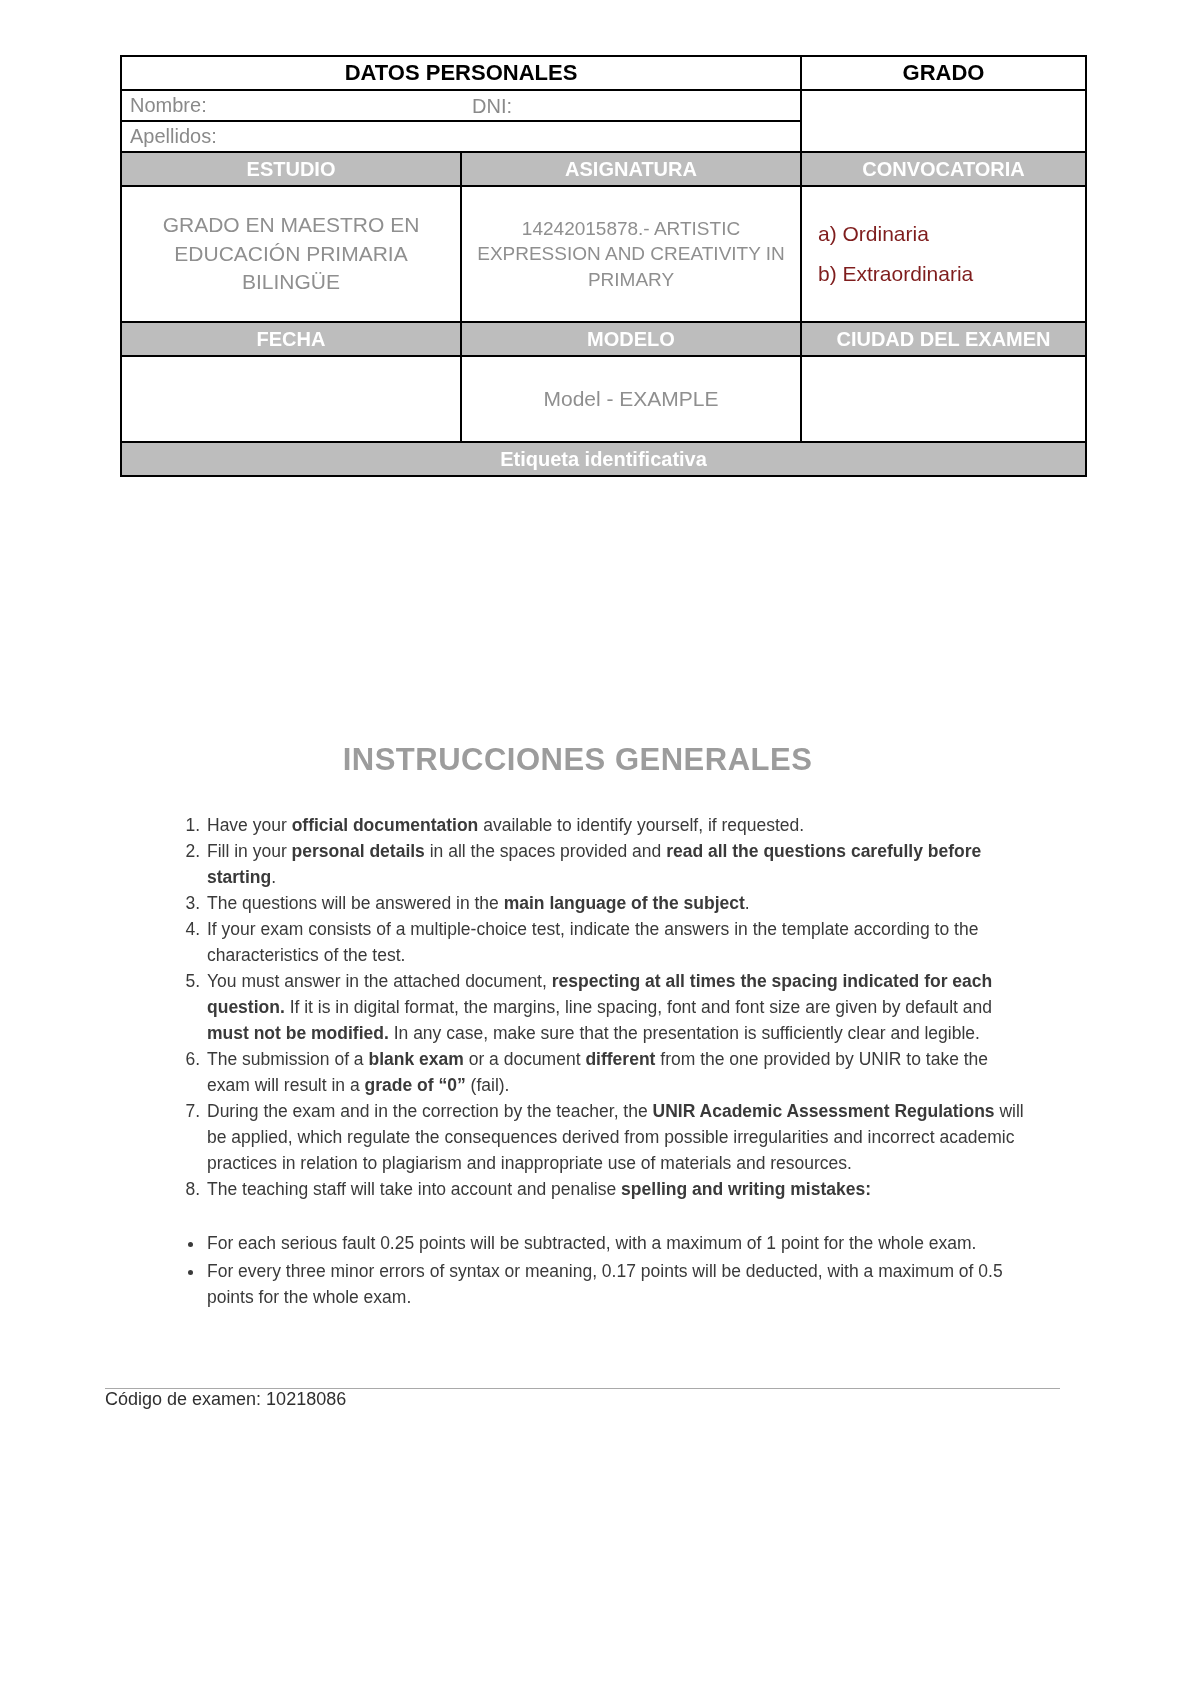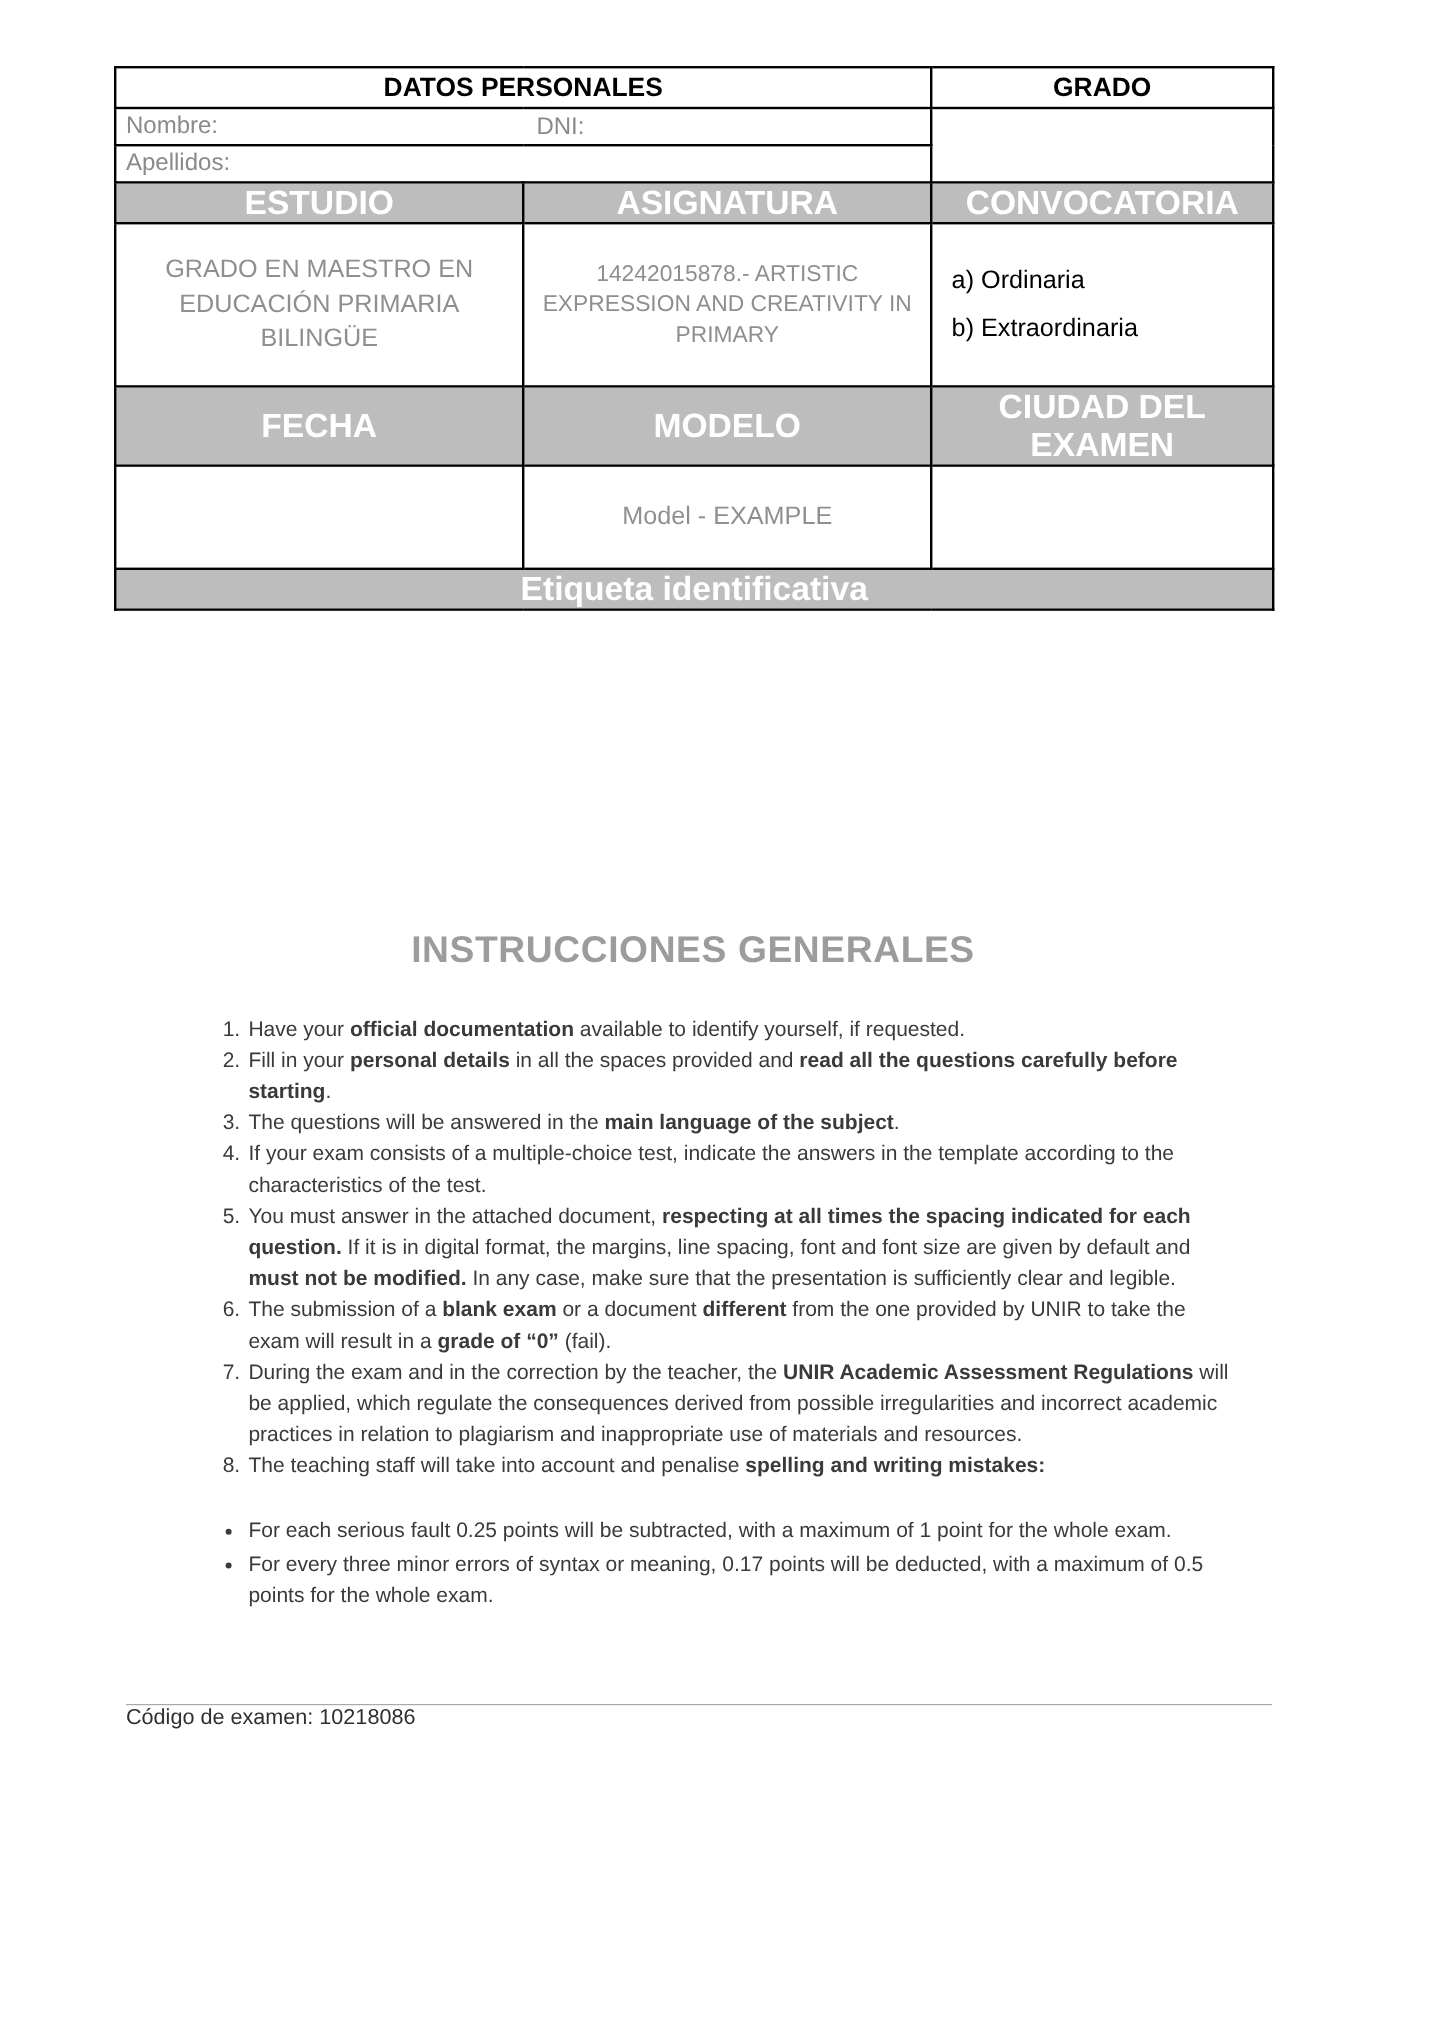--- a/index.html
+++ b/index.html
@@ -12,39 +12,40 @@
     color: #3a3a3a;
   }
   .page { padding-top: 55px; }
   .content { margin-left: 95px; width: 965px; }
 
   
   table.exam-table {
     border-collapse: collapse;
     width: 965px;
     table-layout: fixed;
+    margin-left: 25px;
   }
   table.exam-table td {
     border: 2px solid #000;
     vertical-align: middle;
     overflow: hidden;
   }
   td.black-header {
     font-weight: bold;
     font-size: 22px;
     color: #000;
     text-align: center;
     height: 34px;
     background: #fff;
   }
   tr.gray-row td {
     background: #bdbdbd;
     color: #ffffff;
     font-weight: bold;
-    font-size: 28px;
+    font-size: 20px;
     text-align: center;
     height: 34px;
   }
   td.label-cell {
     font-size: 20px;
     color: #8a8a8a;
     height: 31px;
     padding-left: 8px;
     position: relative;
   }
@@ -53,21 +54,21 @@
   tr.value-row td { height: 136px; border-radius: 24px; }
   td.center-cell {
     text-align: center;
     color: #8f8f8f;
     font-size: 21px;
     line-height: 1.35;
     padding: 4px 6px;
   }
   td.center-cell.asignatura { font-size: 19px; }
   td.convocatoria-cell {
-    color: #000000;
+    color: #7f1d1d;
     font-size: 21px;
     padding-left: 16px;
   }
   td.convocatoria-cell .convo-option { margin: 16px 0; }
   tr.model-row td { height: 86px; }
   td.center-cell.model { font-size: 21px; }
 
   
   h1.title {
     margin-top: 265px;

